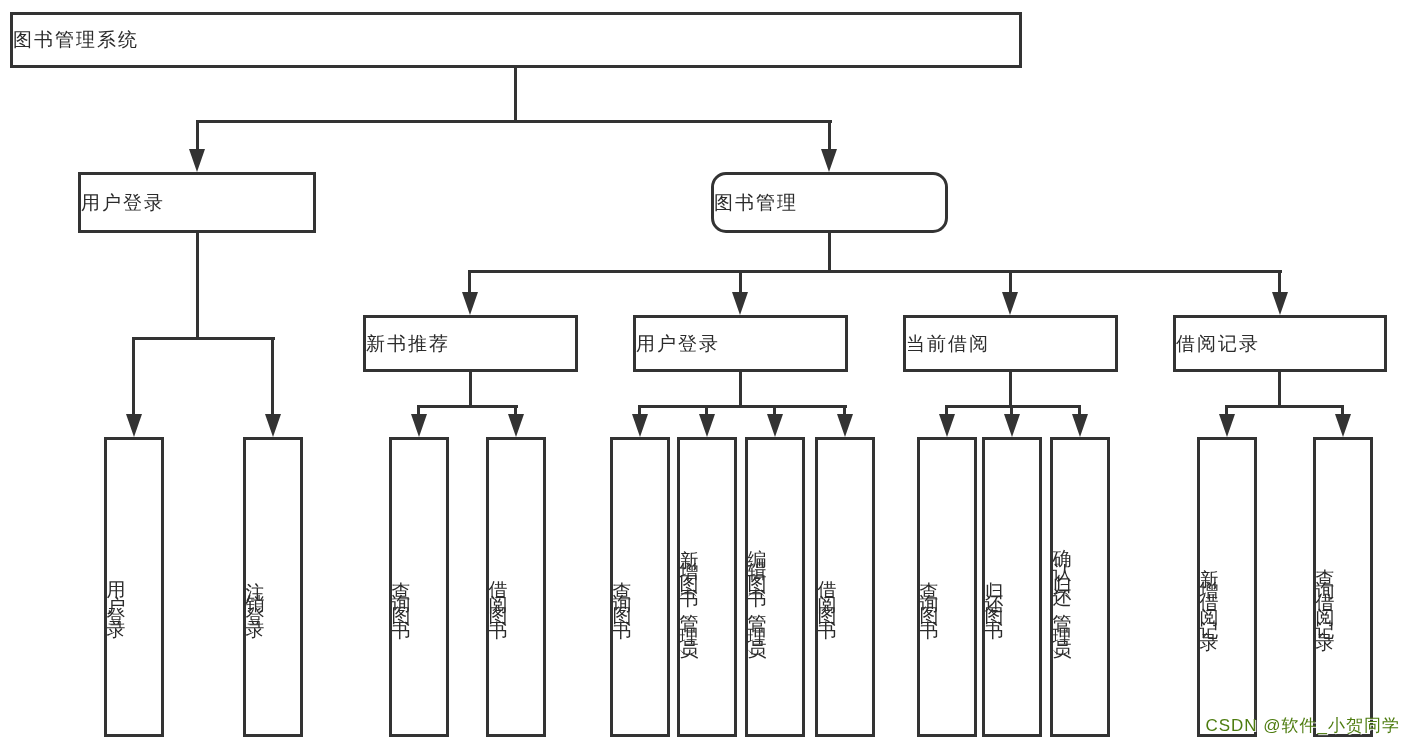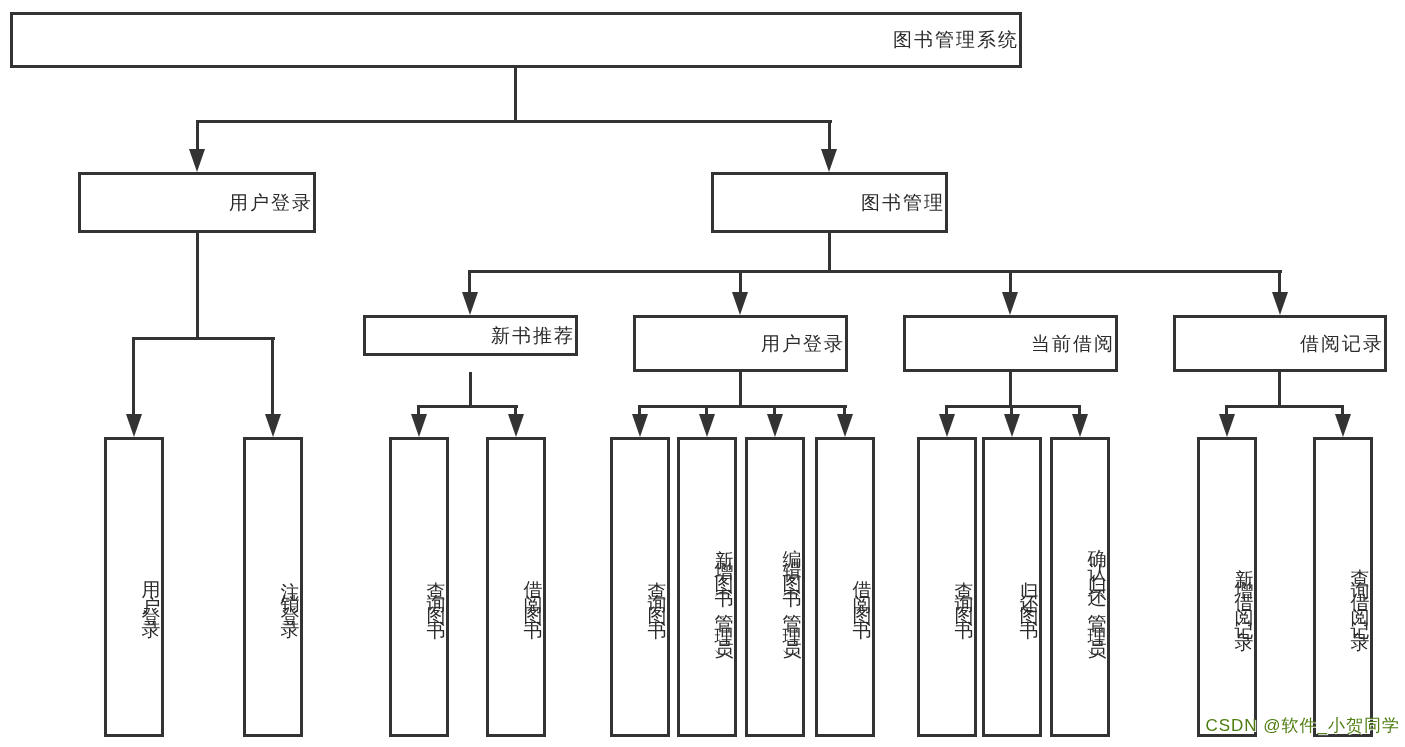--- a/index.html
+++ b/index.html
@@ -1,20 +1,20 @@
 <!DOCTYPE html>
 <html><head>
 <meta charset="utf-8">
 <style>
   html,body{margin:0;padding:0;background:#ffffff;}
   body{font-family:"Liberation Sans","DejaVu Sans",sans-serif;}
   #stage{position:relative;width:1405px;height:747px;background:#fff;overflow:hidden;}
 
   .box{position:absolute;box-sizing:border-box;border:3px solid #333;background:#fff;
-       display:flex;align-items:center;justify-content:flex-end;color:#2b2b2b;
+       display:flex;align-items:center;justify-content:flex-start;color:#2b2b2b;
        font-size:19px;letter-spacing:2px;}
   .leaf{width:60px;height:300px;top:437px;}
   .vtext{writing-mode:vertical-rl;text-orientation:mixed;letter-spacing:13px;
          line-height:1;font-size:19px;margin-top:10px;}
 
   .vl{position:absolute;width:3px;background:#333;}
   .hl{position:absolute;height:3px;background:#333;}
   .ah{position:absolute;width:0;height:0;border-left:8px solid transparent;
       border-right:8px solid transparent;border-top:23px solid #333;}
 
@@ -27,25 +27,25 @@
 <div id="stage">
 
   <div class="box" style="left:10px;top:12px;width:1012px;height:56px;">
     <span>图书管理系统</span>
   </div>
 
   <div class="box" style="left:78px;top:172px;width:238px;height:61px;">
     <span>用户登录</span>
   </div>
 
-  <div class="box" style="left:711px;top:172px;width:237px;height:61px;">
+  <div class="box" style="left:711px;top:172px;width:237px;height:61px;border-radius:15px;">
     <span>图书管理</span>
   </div>
 
-  <div class="box" style="left:363px;top:315px;width:215px;height:41px;">
+  <div class="box" style="left:363px;top:315px;width:215px;height:57px;">
     <span>新书推荐</span>
   </div>
 
   <div class="box" style="left:633px;top:315px;width:215px;height:57px;">
     <span>用户登录</span>
   </div>
 
   <div class="box" style="left:1173px;top:315px;width:214px;height:57px;">
     <span>借阅记录</span>
   </div>

